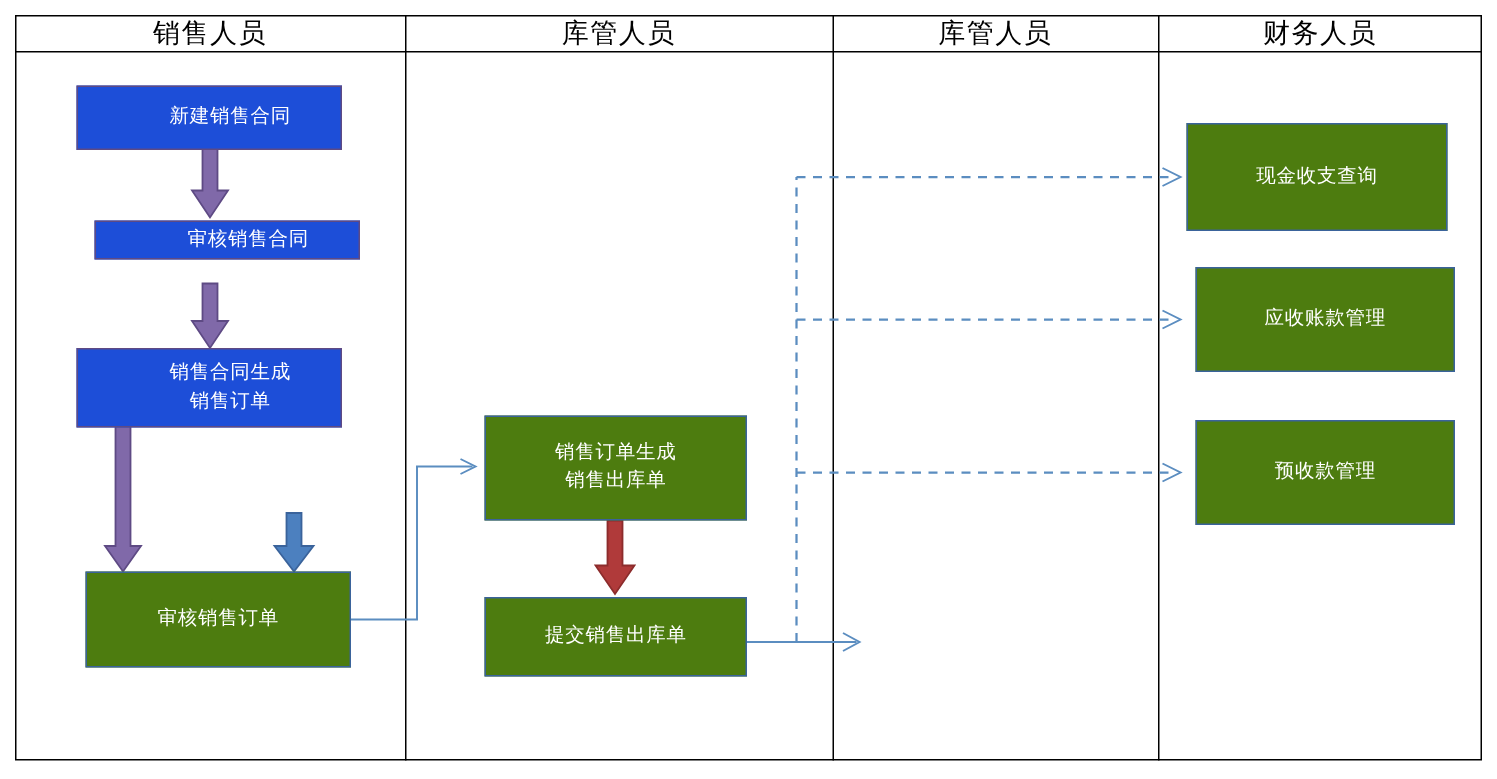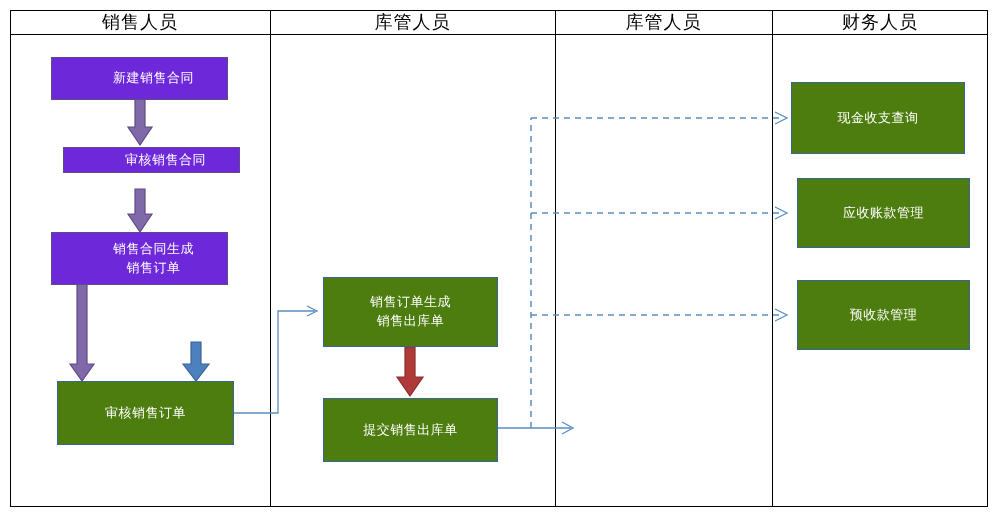--- a/index.html
+++ b/index.html
@@ -22,21 +22,21 @@
     font-family:Liberation Serif, serif;
   }
 
   
   .node{
     position:absolute;box-sizing:border-box;
     display:flex;align-items:center;justify-content:center;text-align:center;
     color:#ffffff;font-size:13px;line-height:1.45;letter-spacing:.5px;
     white-space:pre-line;
   }
-  .node.purple{background:#6d28d9;border:1.5px solid #5E4A84;padding-left:28px;}
+  .node.purple{background:#1d4ed8;border:1.5px solid #5E4A84;padding-left:28px;}
   .node.blue{background:#4d7c0f;border:1.8px solid #3A639B;}
 
   
   .conn{position:absolute;}
   svg.conn{overflow:visible;}
 </style>
 </head>
 <body>
 
 <div id="stage">
@@ -104,21 +104,21 @@
 
   <div class="node purple" style="left:51px;top:232px;width:177px;height:53px;">销售合同生成
 销售订单</div>
 
 
   <div class="node blue" style="left:57px;top:381px;width:177px;height:64px;">审核销售订单</div>
 
   <div class="node blue" style="left:323px;top:277px;width:175px;height:70px;">销售订单生成
 销售出库单</div>
 
-  <div class="node blue" style="left:323px;top:398px;width:175px;height:64px;">提交销售出库单</div>
+  <div class="node blue" style="left:323px;top:398px;width:175px;height:53px;">提交销售出库单</div>
 
 
   <div class="node blue" style="left:791px;top:82px;width:174px;height:72px;">现金收支查询</div>
 
   <div class="node blue" style="left:797px;top:178px;width:173px;height:70px;text-align:right;">应收账款管理</div>
 
   <div class="node blue" style="left:797px;top:280px;width:173px;height:70px;">预收款管理</div>
 
 </div>
 

